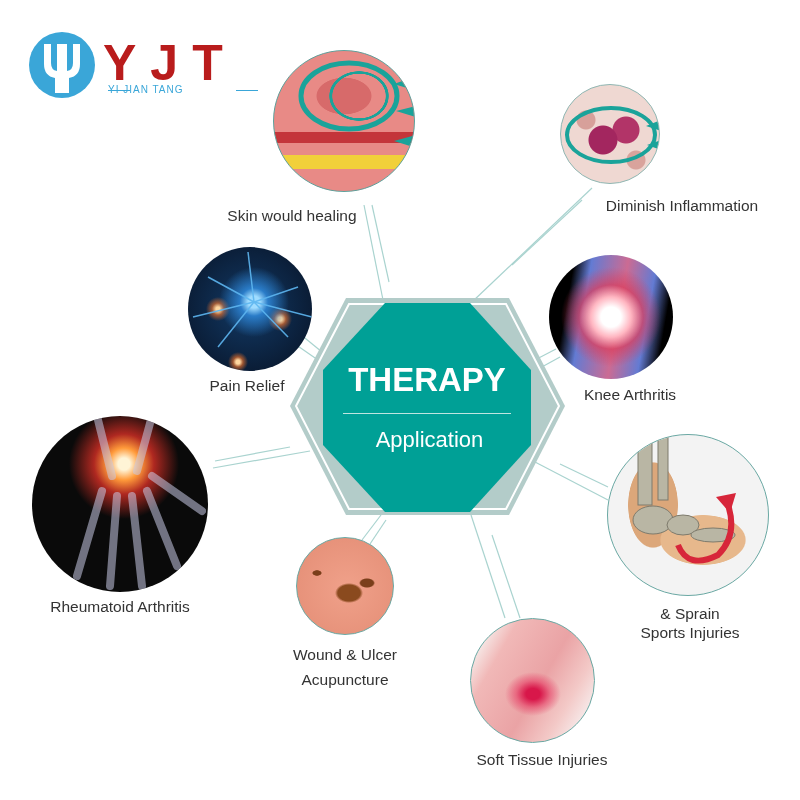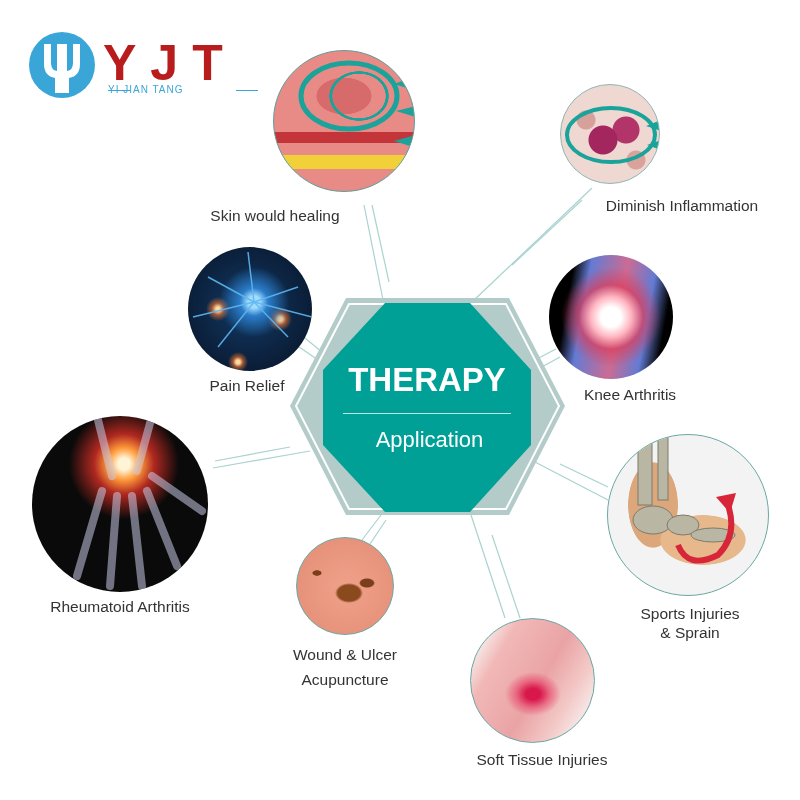--- a/index.html
+++ b/index.html
@@ -71,21 +71,21 @@
        radial-gradient(ellipse 30px 25px at 85px 45px, rgba(0,0,0,0) 88%, #1aa39a 90%, #1aa39a 98%, rgba(0,0,0,0) 100%),
        radial-gradient(ellipse 45px 30px at 70px 45px, #d76a6a 0 60%, rgba(0,0,0,0) 62%),
        linear-gradient(180deg,#e88a86 0 58%,#c4353a 58% 66%,#e88a86 66% 74%,#f1d03a 74% 84%,#e88a86 84%);">
   <svg width="142" height="142" viewBox="0 0 142 142">
     <ellipse cx="75" cy="45" rx="48" ry="33" fill="none" stroke="#1aa39a" stroke-width="5"></ellipse>
     <polygon points="142,25 120,33 142,40" fill="#1aa39a"></polygon>
     <polygon points="142,55 122,60 142,66" fill="#1aa39a"></polygon>
     <polygon points="142,84 120,90 142,97" fill="#1aa39a"></polygon>
   </svg>
 </div>
-<div class="label" style="left:195px;top:206px;width:160px;text-align:center;">Skin would healing</div>
+<div class="label" style="left:212px;top:206px;width:160px;text-align:center;">Skin would healing</div>
 
 <div class="circle" style="left:560px;top:84px;width:100px;height:100px;border:1.5px solid #8fb7b3;
      background:
        radial-gradient(circle at 42px 55px,#a3265f 0 14px,rgba(0,0,0,0) 15px),
        radial-gradient(circle at 65px 45px,#b23468 0 13px,rgba(0,0,0,0) 14px),
        radial-gradient(circle at 25px 35px,#d7a09a 0 9px,rgba(0,0,0,0) 10px),
        radial-gradient(circle at 75px 75px,#d9a39c 0 9px,rgba(0,0,0,0) 10px),
        #efd8d2;">
   <svg width="100" height="100" viewBox="0 0 100 100">
     <ellipse cx="50" cy="50" rx="44" ry="27" fill="none" stroke="#1aa39a" stroke-width="4"></ellipse>
@@ -152,22 +152,22 @@
       <ellipse cx="75" cy="90" rx="16" ry="10"></ellipse>
       <ellipse cx="105" cy="100" rx="22" ry="7"></ellipse>
       <rect x="30" y="0" width="14" height="70"></rect>
       <rect x="50" y="0" width="10" height="65"></rect>
     </g>
     <path d="M70 110 Q80 135 110 120 Q130 100 120 70" fill="none" stroke="#d7263a" stroke-width="6"></path>
     <polygon points="108,62 128,58 122,78" fill="#d7263a"></polygon>
   </svg>
 </div>
 <div class="label" style="left:620px;top:604px;width:140px;">
+  <div>&amp; Sprain</div>
   <div>Sports Injuries</div>
-  <div>&amp; Sprain</div>
 </div>
 
 <div class="circle" style="left:296px;top:537px;width:98px;height:98px;border:1.5px solid #6aa8a3;
      background:
        radial-gradient(ellipse 14px 10px at 52px 55px,#8a4a1e 0 80%,rgba(0,0,0,0) 100%),
        radial-gradient(ellipse 8px 5px at 70px 45px,#7a3e1a 0 80%,rgba(0,0,0,0) 100%),
        radial-gradient(ellipse 5px 3px at 20px 35px,#7a3e1a 0 80%,rgba(0,0,0,0) 100%),
        radial-gradient(circle at 50px 50px,#f0a18a,#e38c74);">
 </div>
 <div class="label" style="left:272px;top:642px;width:146px;line-height:25px;">

